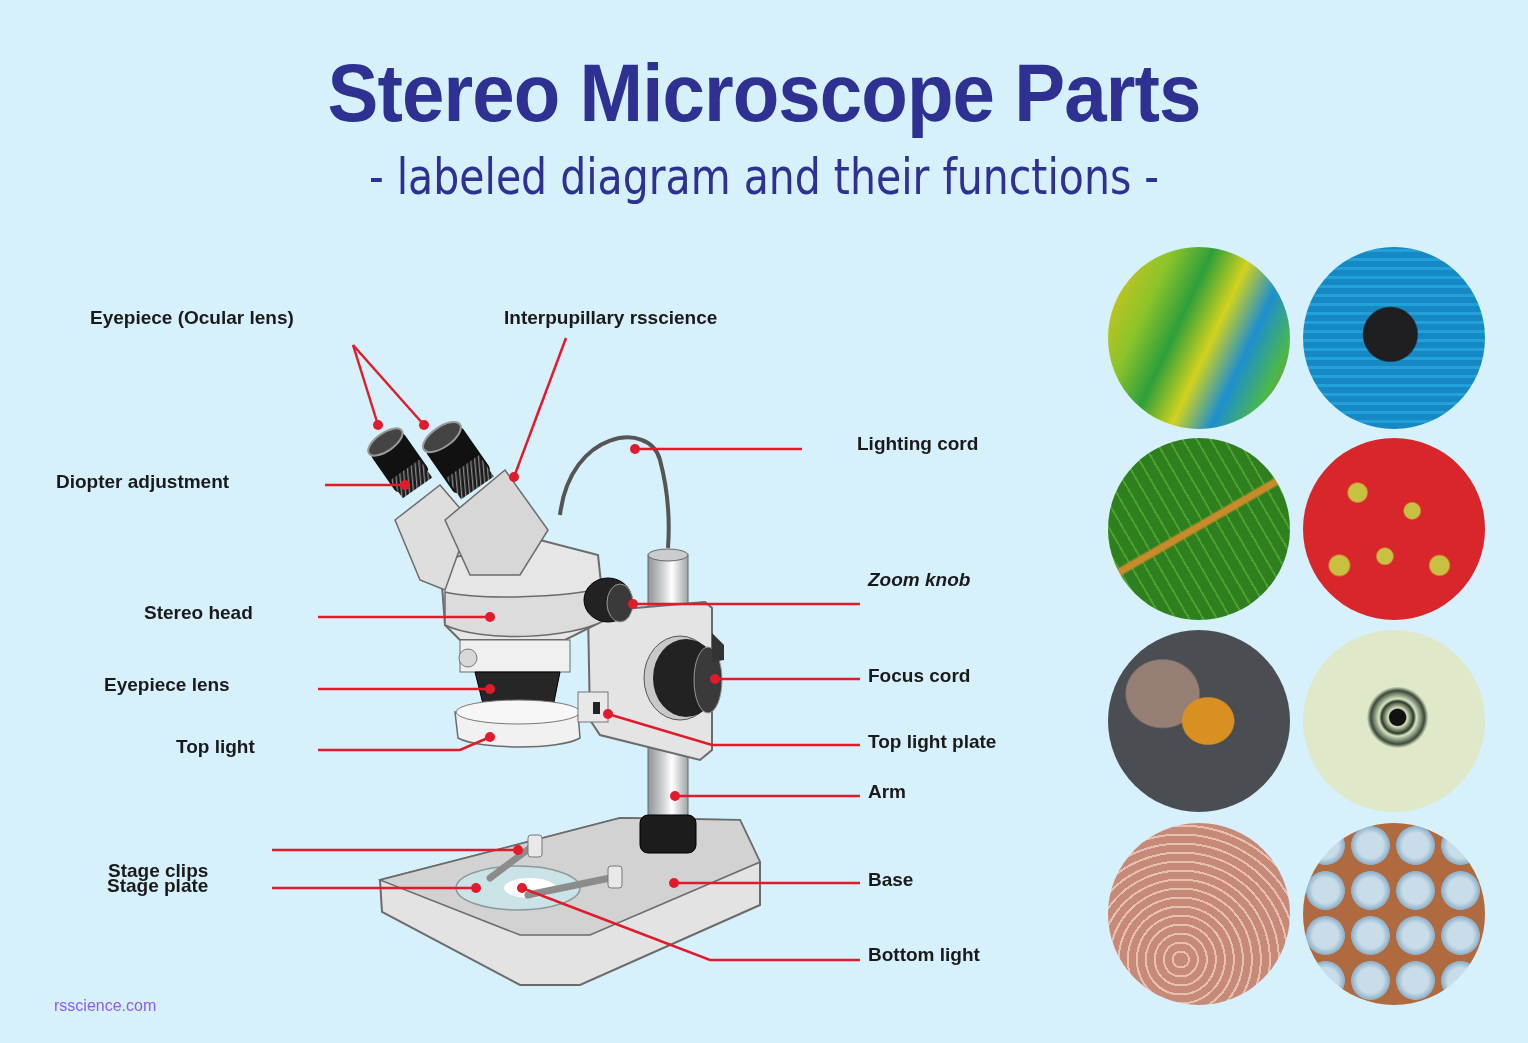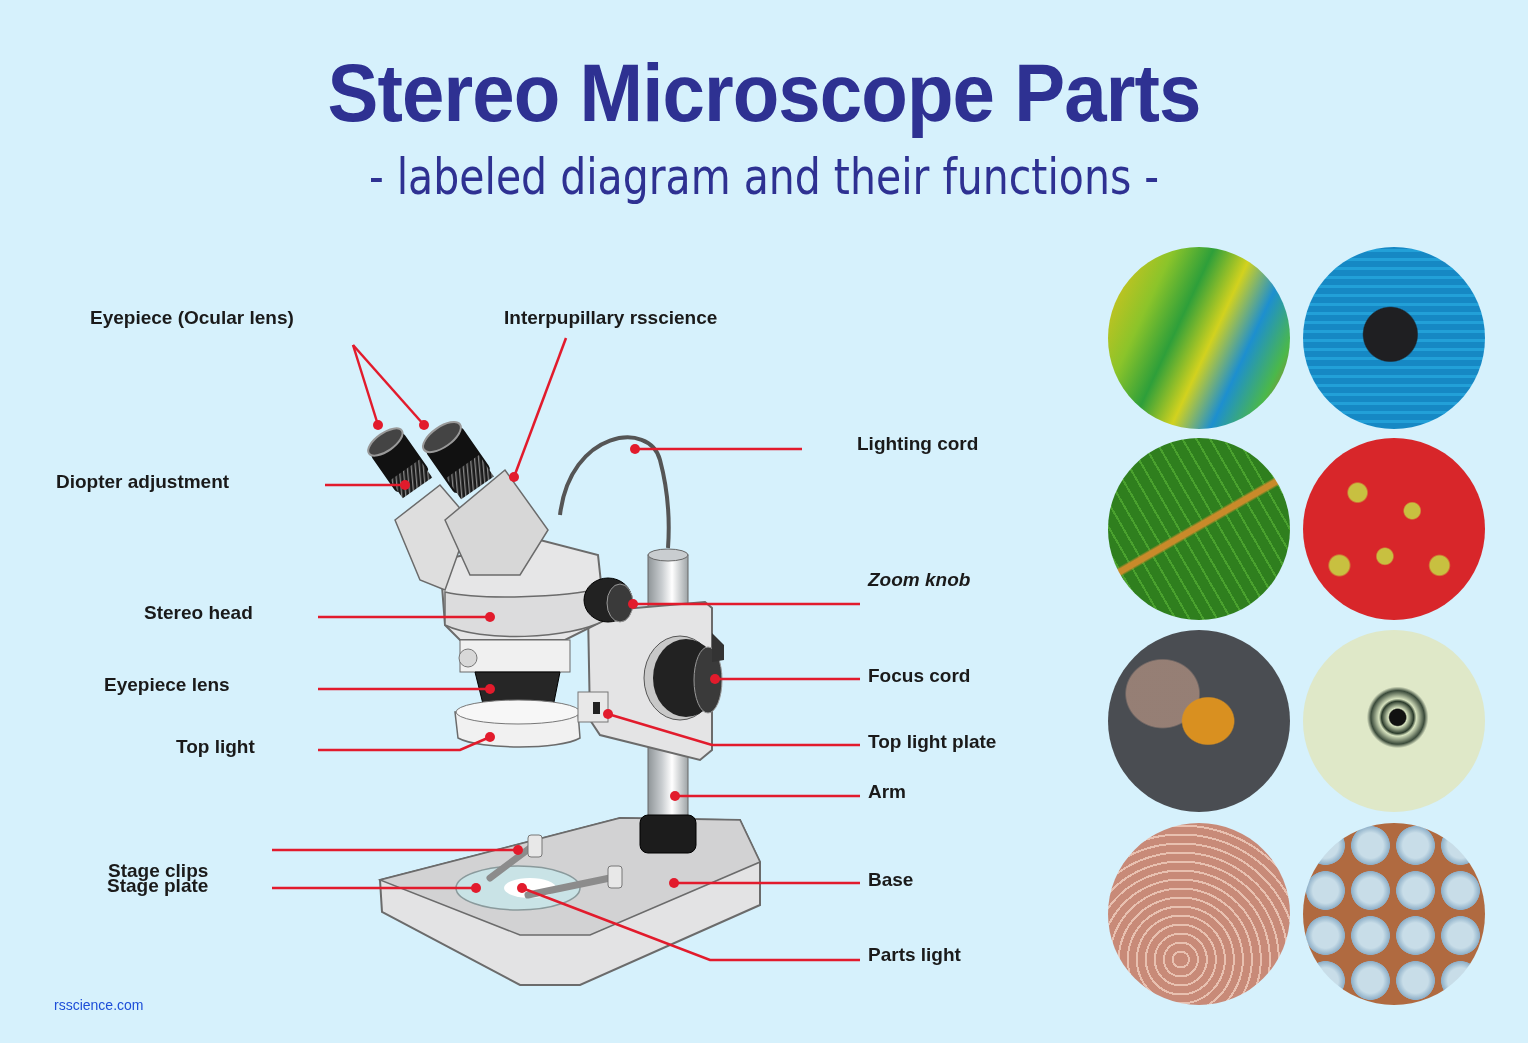--- a/index.html
+++ b/index.html
@@ -20,21 +20,21 @@
     text-align: center; font-size: 50px; color: #2e3192;
     font-family: "DejaVu Sans", sans-serif; transform: scaleX(0.82);
     line-height: 1;
   }
   .label {
     position: absolute; font-weight: bold; font-size: 19px; color: #1a1a1a;
     white-space: nowrap; line-height: 1;
   }
   svg.diagram { position: absolute; left: 0; top: 0; }
   .credit {
-    position: absolute; left: 54px; top: 997px; font-size: 14px; color: #1d4ed8;
+    position: absolute; left: 54px; top: 997px; font-size: 16px; color: #8b5cf6;
   }
   .photo {
     position: absolute; width: 182px; height: 182px; border-radius: 50%;
     overflow: hidden;
   }
 </style>
 </head>
 <body>
 
 <div class="title">Stereo Microscope Parts</div>
@@ -183,21 +183,21 @@
 <div class="label" style="left:116px;top:603px;margin-left:28px;">Stereo head</div>
 <div class="label" style="left:868px;top:570px;font-style:italic;">Zoom knob</div>
 <div class="label" style="left:104px;top:675px;">Eyepiece lens</div>
 <div class="label" style="left:868px;top:666px;">Focus cord</div>
 <div class="label" style="left:176px;top:737px;">Top light</div>
 <div class="label" style="left:868px;top:732px;">Top light plate</div>
 <div class="label" style="left:868px;top:782px;">Arm</div>
 <div class="label" style="left:108px;top:833px;margin-top:28px;">Stage clips</div>
 <div class="label" style="left:107px;top:876px;">Stage plate</div>
 <div class="label" style="left:868px;top:870px;">Base</div>
-<div class="label" style="left:868px;top:945px;">Parts light</div>
+<div class="label" style="left:868px;top:945px;">Bottom light</div>
 
 <div class="photo" style="left:1108px;top:247px;background:
   linear-gradient(115deg,#e8c21a 0%,#8bc42a 25%,#2e9f3a 40%,#d2d21e 55%,#1d8fcf 70%,#4bb84a 85%,#e05a1a 100%);" title="Colorful parrot feathers"></div>
 <div class="photo" style="left:1303px;top:247px;background:
   radial-gradient(circle at 48% 48%, #1f1f22 0 20%, transparent 21%),
   repeating-linear-gradient(0deg,#1688c4 0 6px,#22a0d8 6px 9px);" title="Circuit board chip"></div>
 <div class="photo" style="left:1108px;top:438px;background:
   linear-gradient(150deg, transparent 47%, #c98a2a 48%, #c98a2a 50%, transparent 51%),
   repeating-linear-gradient(60deg,#2f7f1e 0 10px,#4aa12e 10px 12px),
   #3a8c22;" title="Green leaf veins"></div>

